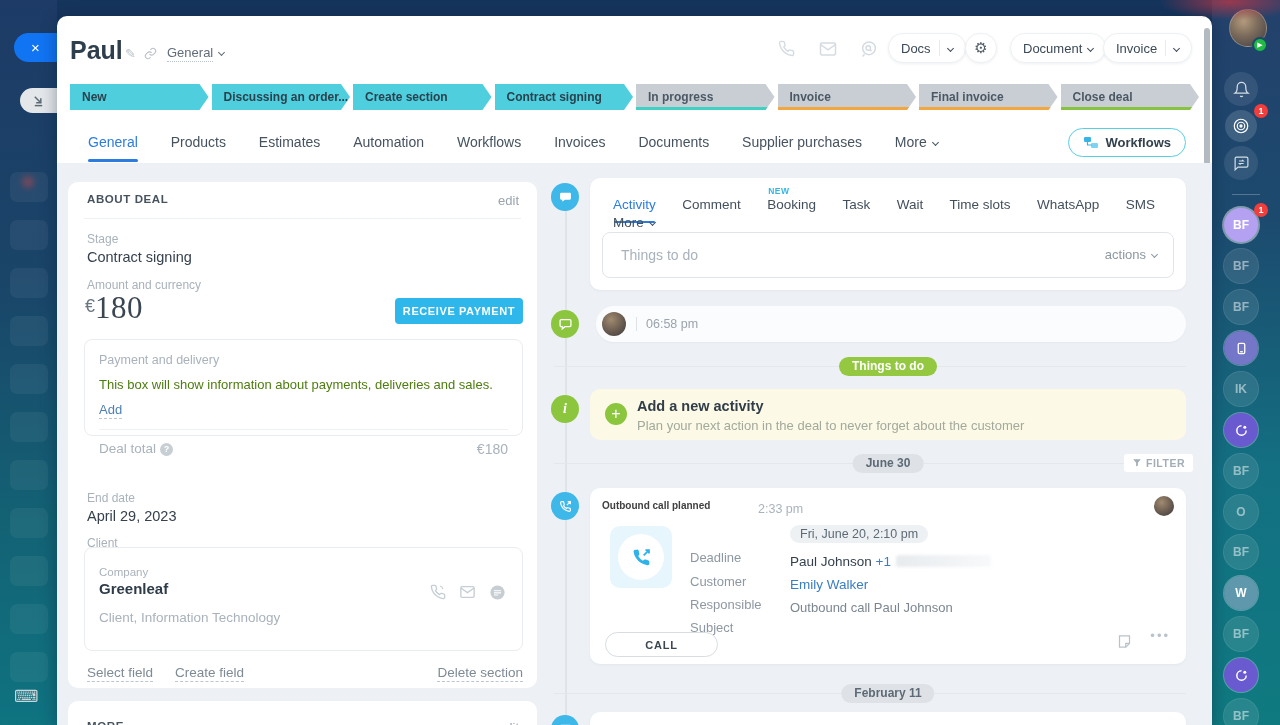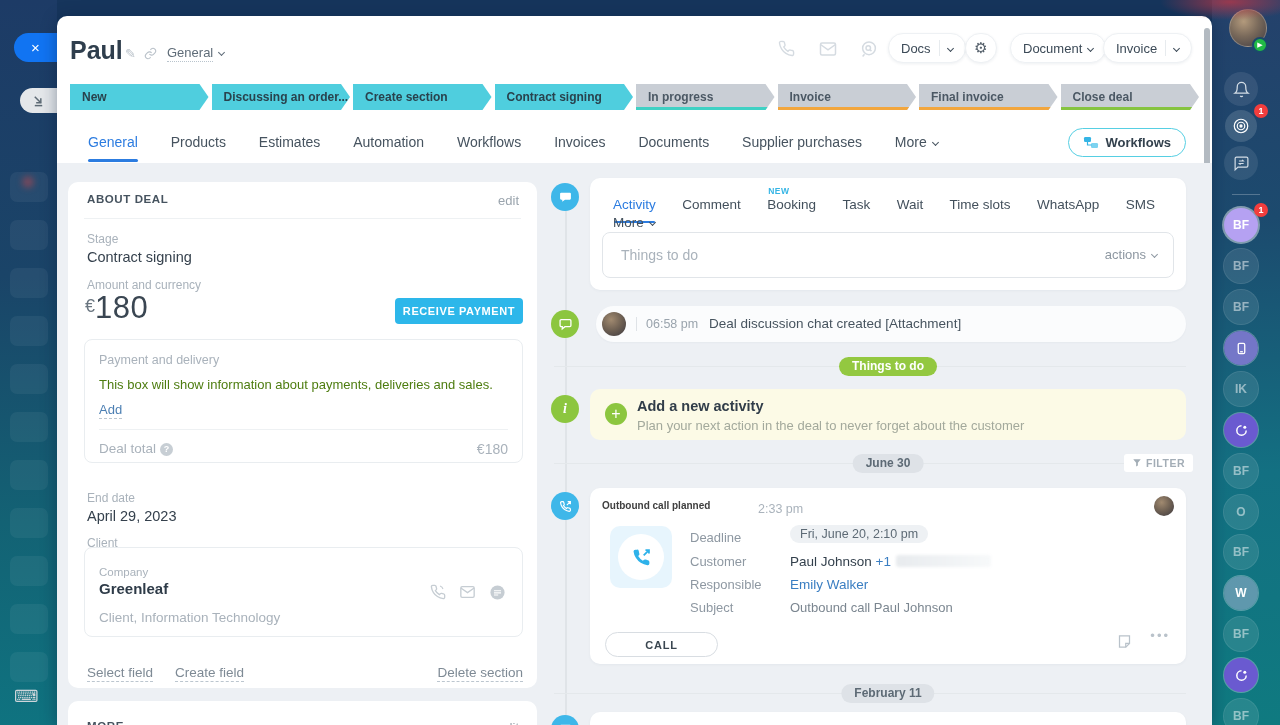--- a/index.html
+++ b/index.html
@@ -88,26 +88,26 @@
   .panel { position:absolute; background:#fff; border-radius:10px;padding-left:12px; }
   .p-about { left:11px; top:19px; width:469px; height:506px; }
   .p-more  { left:11px; top:538px; width:469px; height:60px; }
   .sec-head { position:absolute; left:19px; top:11px; font-size:11.5px; font-weight:bold; letter-spacing:.6px; color:#46535f; }
   .sec-edit { position:absolute; right:18px; top:11px; font-size:13px; color:#9aa4ad; cursor:pointer; }
   .hr { position:absolute; left:16px; right:16px; height:1px; background:#eef1f3; }
   .flabel { position:absolute; font-size:12px; color:#a9b2bb; }
   .fvalue { position:absolute; font-size:14.5px; color:#35414d; }
   .amt { position:absolute; left:17px; top:108px; color:#3a4652; }
   .amt .cur { font-size:18px; color:#6a7680; vertical-align:6px; }
-  .amt .num { font-size:31px; letter-spacing:.5px; }
+  .amt .num { font-size:31px; letter-spacing:.5px;font-family:Liberation Serif, serif; }
   .receive-btn { position:absolute; right:14px; top:116px; width:128px; height:26px; background:#2db7ea; border:none;
     border-radius:4px; color:#fff; font-size:11px; font-weight:bold; letter-spacing:.6px; cursor:pointer; font-family:inherit; }
   .inner-box { position:absolute; left:16px; right:14px; border:1px solid #e9edf0; border-radius:8px; }
-  .ib-pay { top:157px; height:124px; }
-  .ib-client { top:365px; height:90px; }
+  .ib-pay { top:157px; height:97px; }
+  .ib-client { top:365px; height:104px; }
   .dashed { border-bottom:1px dashed #bcc6cf; padding-bottom:1px; cursor:pointer; }
   .help-dot { display:inline-block; width:13px; height:13px; border-radius:7px; background:#c7ced4; color:#fff;
     font-size:9px; font-weight:bold; text-align:center; line-height:13px; margin-left:4px; vertical-align:1px; }
   .cicons { position:absolute; right:16px; top:36px; display:flex; gap:13px; color:#c6cdd3; }
   .flink { position:absolute; font-size:13.5px; color:#7e8a95; }
 
   
   .tl-line { position:absolute; left:508px; top:34px; width:2px; height:528px; background:#e0e4e8; }
   .tl-icon { position:absolute; left:494px; width:28px; height:28px; border-radius:50%; display:flex;
     align-items:center; justify-content:center; color:#fff; z-index:1; }
@@ -154,21 +154,21 @@
     font-weight:bold; letter-spacing:.5px; cursor:pointer; }
 
   .call-card { top:325px; height:176px; }
   .cc-title { position:absolute; left:12px; top:12px; font-size:10px; font-weight:bold; color:#404040; }
   .cc-time { position:absolute; left:168px; top:14px; font-size:12.5px; color:#aab3bc; }
   .cc-av { position:absolute; right:12px; top:8px; width:20px; height:20px; border-radius:50%;
     background:radial-gradient(circle at 38% 32%,#a18a70 0%,#6d5f52 50%,#3a3840 100%); }
   .cc-tile { position:absolute; left:20px; top:38px; width:62px; height:62px; background:#e7f5fd; border-radius:10px; }
   .cc-tile .circ { position:absolute; left:8px; top:8px; width:46px; height:46px; border-radius:50%; background:#fff;
     display:flex; align-items:center; justify-content:center; color:#2eb2ea; }
-  .cc-label { position:absolute; left:100px; font-size:13px; color:#8e98a2; }
+  .cc-label { position:absolute; left:100px; font-size:13px; color:#8e98a2;margin-top:20px; }
   .cc-val { position:absolute; left:200px; font-size:13.5px; color:#323f4b; }
   .dl-pill { background:#eef1f4; border-radius:9px; padding:2px 10px; font-size:12.5px; color:#5d6a75; }
   .blue-link { color:#3a7ec2; cursor:pointer; }
   .blur-bar { display:inline-block; width:95px; height:12px; border-radius:3px; vertical-align:-1px; margin-left:5px;
     background:linear-gradient(90deg,#e8ebee,#f7f9fa); filter:blur(1.5px); }
   .call-btn { position:absolute; left:15px; top:144px; width:113px; height:25px; background:#fff;
     border:1px solid #d8dde2; border-radius:13px; font-size:11px; font-weight:bold; letter-spacing:.8px;
     color:#3a4650; cursor:pointer; font-family:inherit; }
   .cc-note { position:absolute; right:54px; top:146px; color:#b9c2ca; cursor:pointer; }
   .cc-dots { position:absolute; right:16px; top:140px; color:#b9c2ca; font-size:13px; letter-spacing:2px; cursor:pointer; }
@@ -476,21 +476,20 @@
           <div class="actions-dd">
             <span>actions</span><span class="chev sm"></span>
           </div>
         </div>
       </div>
 
       <div class="chat-row">
         <div class="av"></div>
         <div class="vline"></div>
         <div class="time">06:58 pm</div>
-        <div class="txt">Deal discussion chat created [Attachment]</div>
       </div>
 
       <div class="sep-line" style="top:203px"></div>
       <div class="pill pill-green center831" style="top:194px">Things to do</div>
 
       <div class="hint-card">
         <div class="plus-circle">+</div>
         <div class="hint-title">Add a new activity</div>
         <div class="hint-sub">Plan your next action in the deal to never forget about the customer</div>
       </div>

